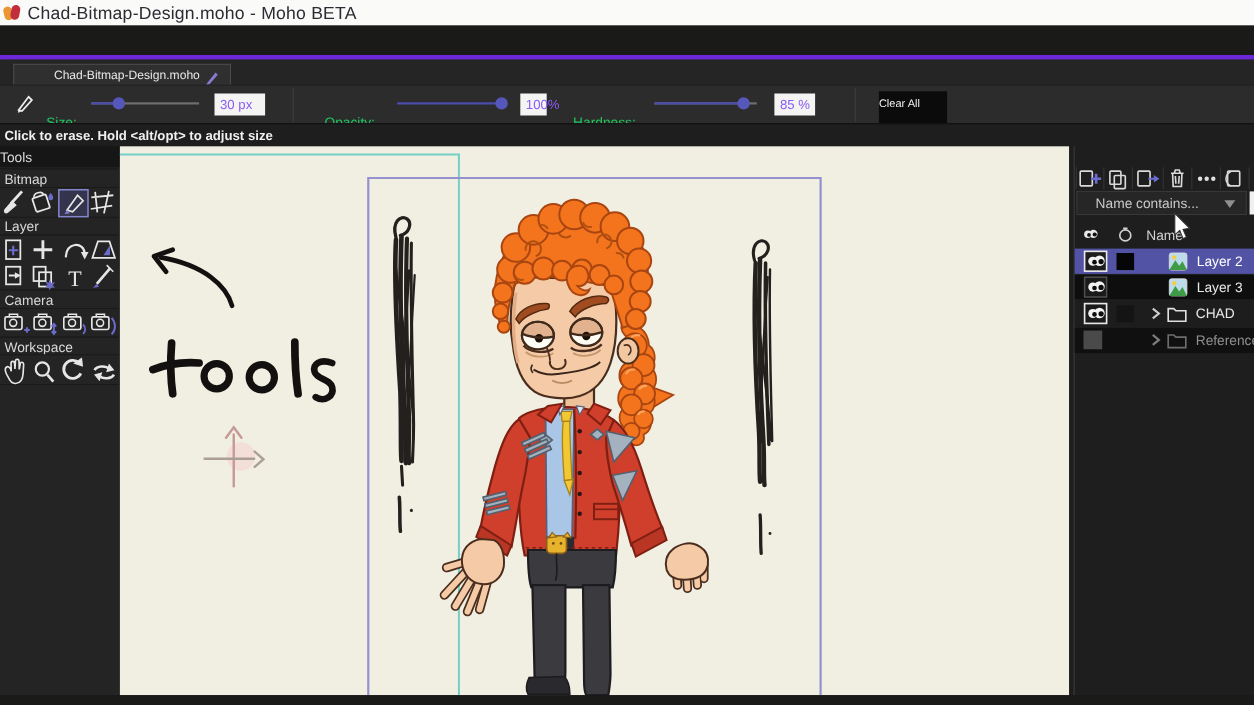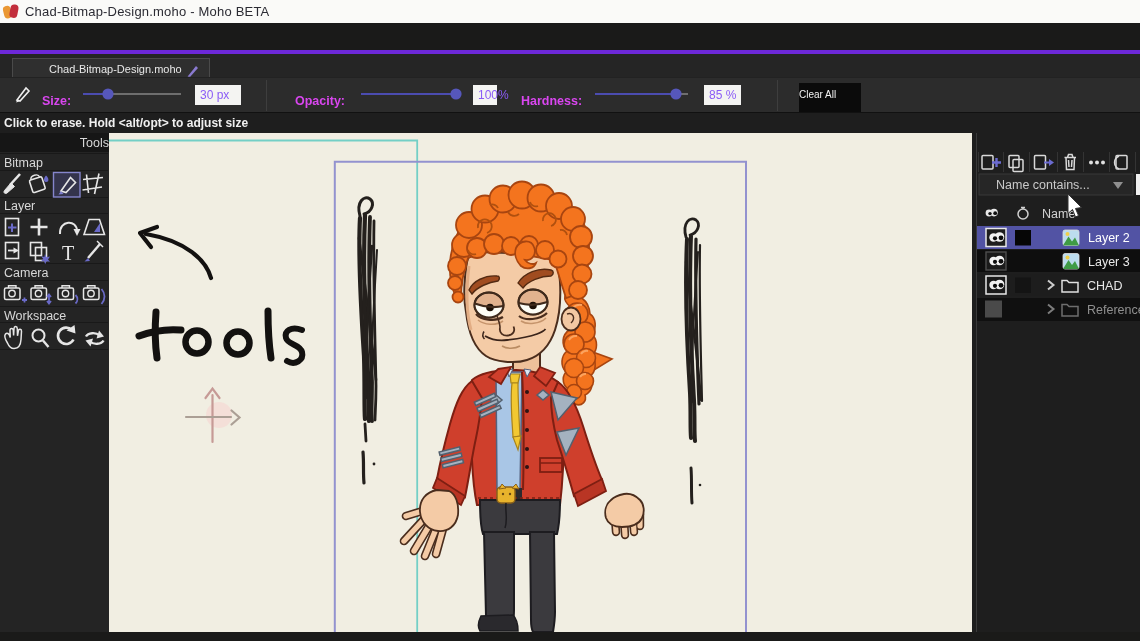--- a/index.html
+++ b/index.html
@@ -3,35 +3,35 @@
 <meta charset="utf-8">
 <style>
   * { margin:0; padding:0; box-sizing:border-box; }
   html,body { width:1140px; height:641px; overflow:hidden; background:#1a1a19;
     font-family:"Liberation Sans", sans-serif; }
   .abs { position:absolute; }
   #app { position:relative; width:1140px; height:641px; }
 
   
   #titlebar { position:absolute; left:0; top:0; width:1140px; height:23px; background:#fafaf8; }
-  #titletext { position:absolute; left:25px; top:4px; font-size:13px; color:#2b2b33; letter-spacing:0.2px; }
+  #titletext { position:absolute; left:25px; top:4px; font-size:16px; color:#2b2b33; letter-spacing:0.2px; }
 
   
   #menubar { position:absolute; left:0; top:23px; width:1140px; height:27px; background:#0d0d0d; }
   #menubar span { position:absolute; top:6px; font-size:13px; font-weight:700; color:#efefef; }
 
   
   #tabrow { position:absolute; left:0; top:50px; width:1140px; height:27px; background:#252525; border-top:4px solid #6d28d9; }
   #tab { position:absolute; left:12px; top:4px; width:198px; height:23px; background:#2f2f2f;
          border:1px solid #4a4a4a; border-bottom:none; }
   #tab .t { position:absolute; left:36px; top:4px; font-size:11px; color:#e8e8e8; }
 
   
   #toolbar { position:absolute; left:0; top:77px; width:1140px; height:35px; background:#2c2c2c; border-top:1px solid #222; }
-  #toolbar .lab { position:absolute; top:16px; font-size:12.5px; font-weight:700; color:#d946ef; }
+  #toolbar .lab { position:absolute; top:26px; font-size:12.5px; font-weight:400; color:#22c55e; }
   .numbox { position:absolute; top:7px; height:20px; background:#f4f4f2; color:#8b5cf6;
             font-size:12px; line-height:20px; padding-left:5px; }
   .vsep { position:absolute; top:2px; height:31px; width:1px; background:#3e3e3e; }
   .track { position:absolute; top:15px; height:2px; }
   #clearall { position:absolute; left:799px; top:5px; width:62px; height:38px; background:#0b0b0b;
               color:#f2f2f2; font-size:10px; line-height:24px; }
 
   
   #infobar { position:absolute; left:0; top:112px; width:1140px; height:21px; background:#1e1e1e; border-top:1px solid #111; }
   #infobar .t { position:absolute; left:4px; top:3px; font-size:12px; font-weight:700; color:#f0f0f0; }
@@ -96,21 +96,21 @@
     <div class="vsep" style="left:777px"></div>
     <div id="clearall">Clear All</div>
   </div>
 
   <div id="infobar">
       <div class="t">Click to erase. Hold &lt;alt/opt&gt; to adjust size</div>
     </div>
 
   <div id="leftpanel">
     <div style="position:absolute;left:0;top:0;width:109px;height:19px;background:#161616"></div>
-    <div class="plabel" style="left:0;width:109px;text-align:right;top:3px">Tools</div>
+    <div class="plabel" style="left:0;width:109px;text-align:left;top:3px">Tools</div>
     <div class="plabel" style="top:23px">Bitmap</div>
     <div class="plabel" style="top:66px">Layer</div>
     <div class="plabel" style="top:133px">Camera</div>
     <div class="plabel" style="top:176px">Workspace</div>
     <svg class="abs" style="left:0;top:0" width="109" height="499" viewBox="0 0 109 499" id="lefticons">
       <g stroke="#e6e6e6" fill="none" stroke-width="1.6">
 
         <g stroke="#191919" stroke-width="1">
           <path d="M0 20.5 H108 M0 37.5 H108 M0 64.5 H108 M0 80.5 H108 M0 130.5 H108 M0 147.5 H108 M0 173.5 H108 M0 189.5 H108 M0 216.5 H108"></path>
         </g>

